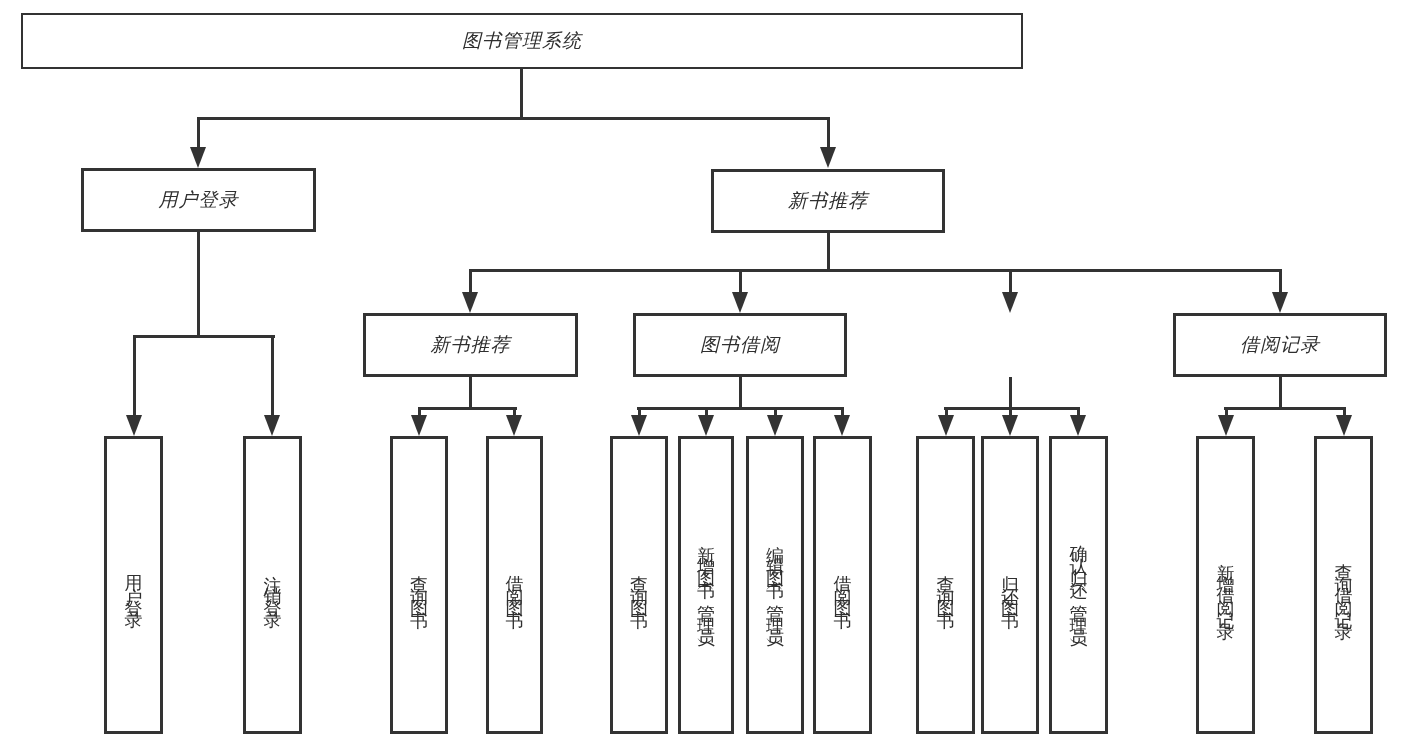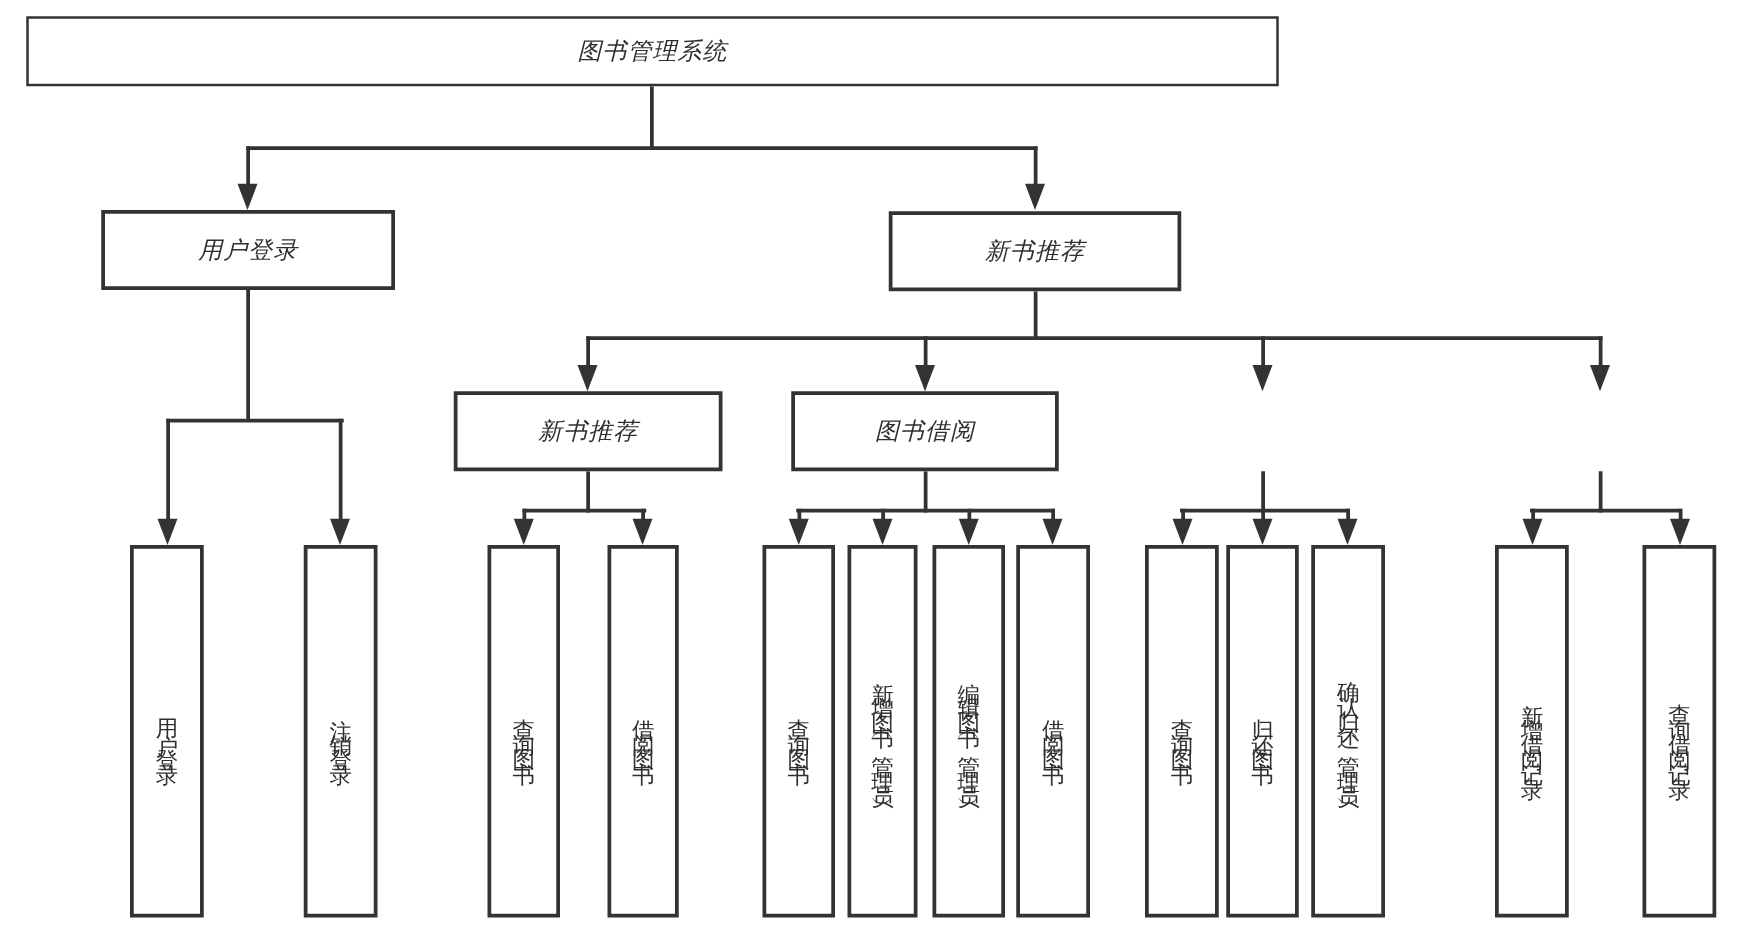--- a/index.html
+++ b/index.html
@@ -103,20 +103,23 @@
   <div class="node h" style="left:711px;top:169px;width:234px;height:64px">
     <span class="lbl">新书推荐</span>
   </div>
 
   <div class="node h" style="left:363px;top:313px;width:215px;height:64px">
     <span class="lbl">新书推荐</span>
   </div>
   <div class="node h" style="left:633px;top:313px;width:214px;height:64px">
     <span class="lbl">图书借阅</span>
   </div>
+  <div class="node h" style="left:1173px;top:313px;width:214px;height:64px">
+    <span class="lbl">借阅记录</span>
+  </div>
 
   <div class="node v" style="left:104px;top:436px;width:59px;height:298px">
     <span class="lbl">用户登录</span>
   </div>
   <div class="node v" style="left:243px;top:436px;width:59px;height:298px">
     <span class="lbl">注销登录</span>
   </div>
 
   <div class="node v" style="left:390px;top:436px;width:58px;height:298px">
     <span class="lbl">查询图书</span>

